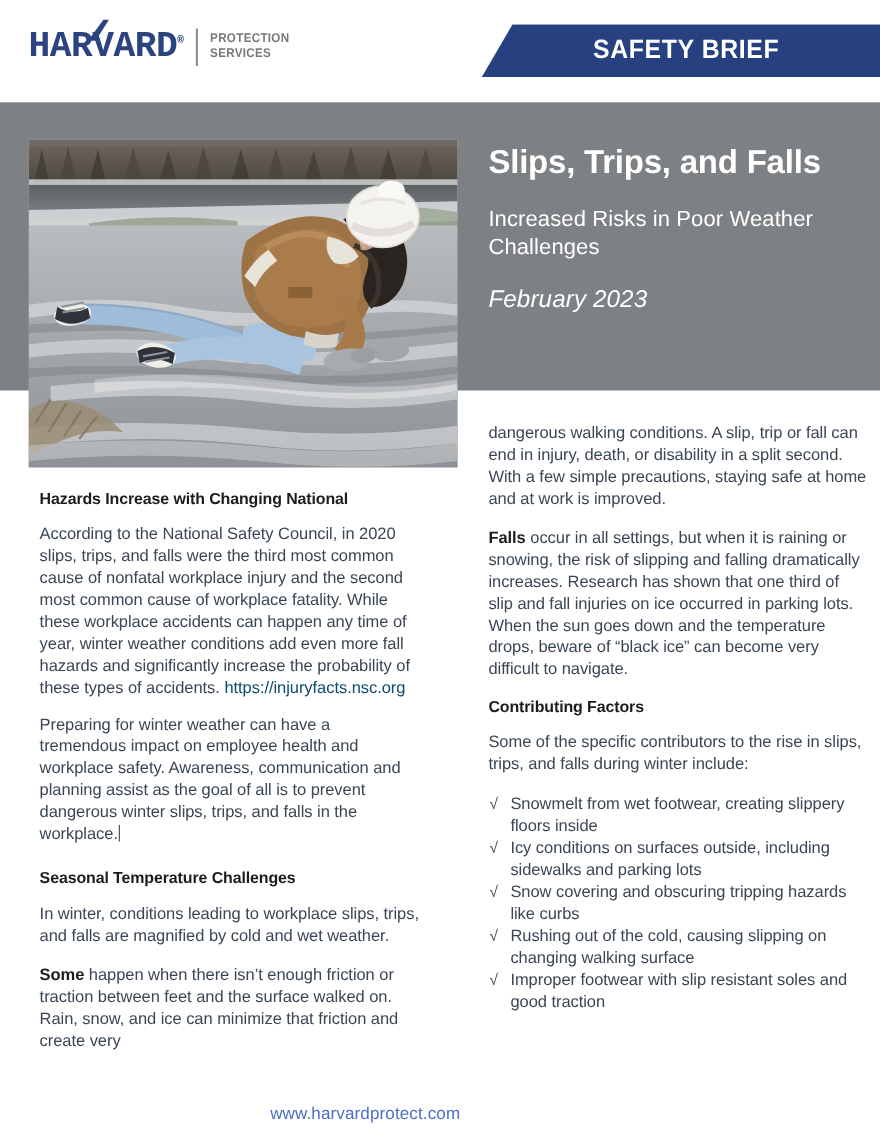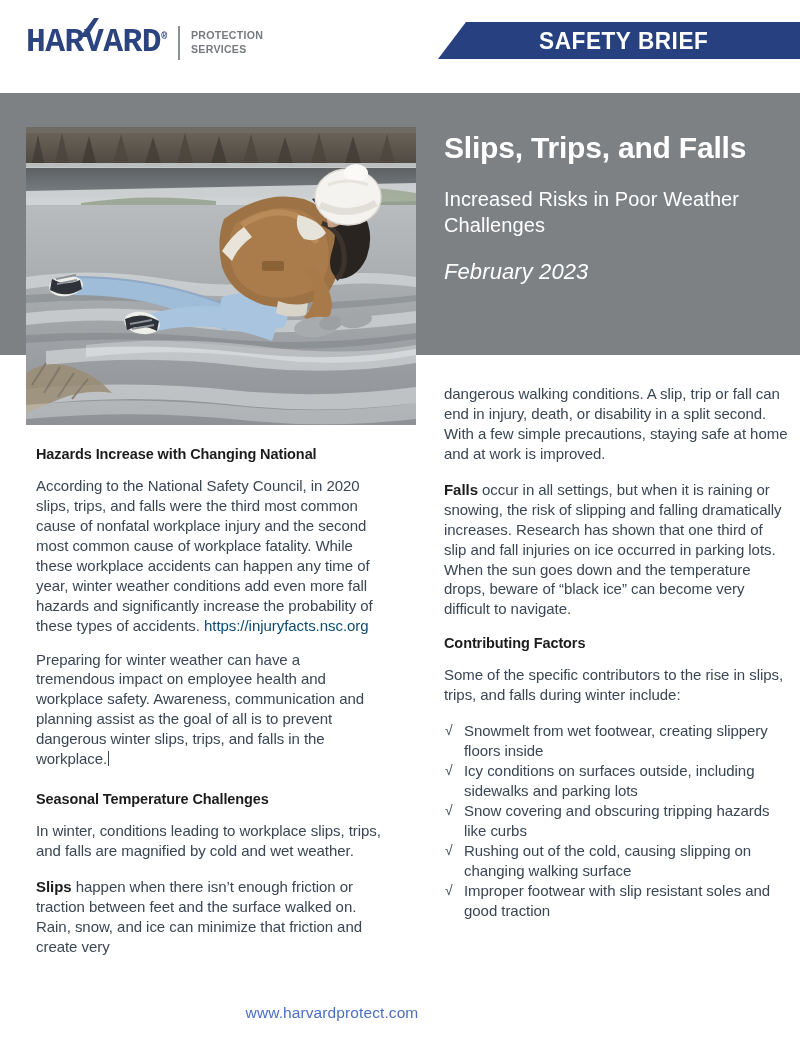--- a/index.html
+++ b/index.html
@@ -76,21 +76,21 @@
     line-height: 1.18;
     transform: scaleX(0.92);
     transform-origin: left center;
   }
 
   .brief-banner {
     position: absolute;
     top: 22px;
     left: 438px;
     width: 362px;
-    height: 37px;
+    height: 48px;
     background: #264080;
     clip-path: polygon(28px 0, 100% 0, 100% 100%, 0 100%);
     display: flex;
     align-items: center;
     justify-content: center;
   }
   .brief-banner-label {
     color: #ffffff;
     font-size: 24px;
     font-weight: bold;
@@ -392,21 +392,21 @@
 
     <p class="body">
       <span>Preparing for winter weather can have a tremendous impact on employee health and workplace safety. Awareness, communication and planning assist as the goal of all is to prevent dangerous winter slips, trips, and falls in the workplace.</span><span class="caret"></span>
     </p>
 
     <h2 class="sec-head spaced">Seasonal Temperature Challenges</h2>
 
     <p class="body">In winter, conditions leading to workplace slips, trips, and falls are magnified by cold and wet weather.</p>
 
     <p class="body">
-      <b class="lead">Slips</b><span> happen when there isn’t enough friction or traction between feet and the surface walked on. Rain, snow, and ice can minimize that friction and create very</span>
+      <b class="lead">Some</b><span> happen when there isn’t enough friction or traction between feet and the surface walked on. Rain, snow, and ice can minimize that friction and create very</span>
     </p>
   </div>
 
   <div class="col col-right">
     <p class="body">dangerous walking conditions. A slip, trip or fall can end in injury, death, or disability in a split second. With a few simple precautions, staying safe at home and at work is improved.</p>
 
     <p class="body">
       <b class="lead">Falls</b><span> occur in all settings, but when it is raining or snowing, the risk of slipping and falling dramatically increases. Research has shown that one third of slip and fall injuries on ice occurred in parking lots. When the sun goes down and the temperature drops, beware of “black ice” can become very difficult to navigate.</span>
     </p>
 

